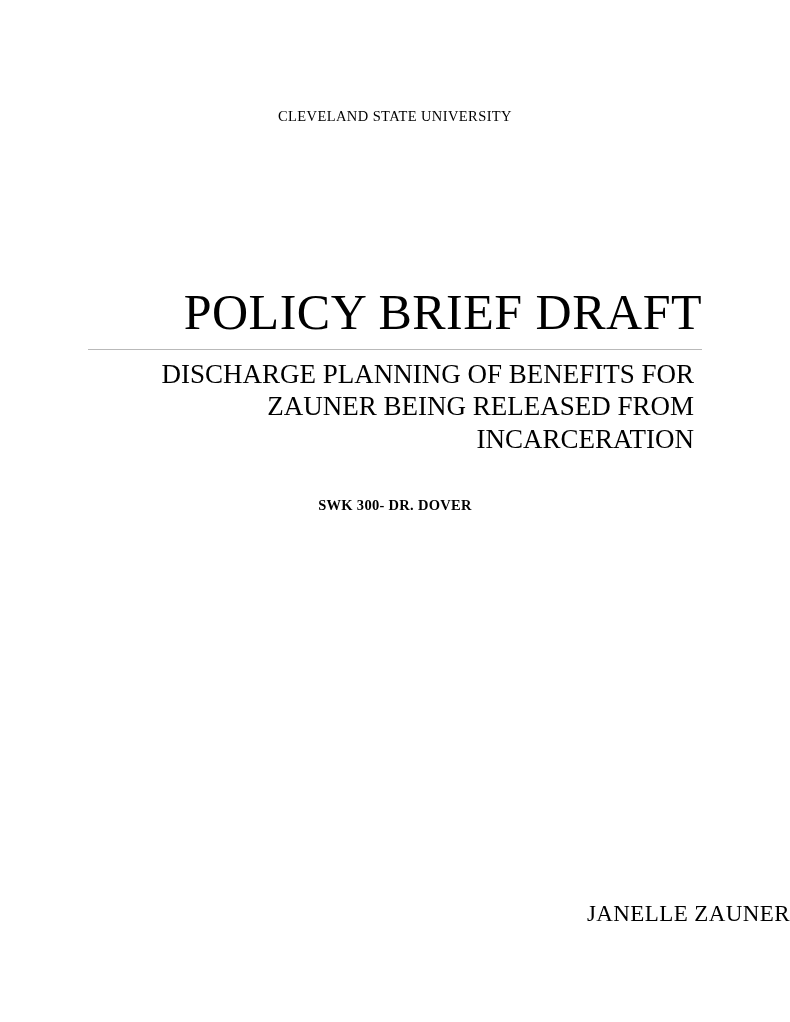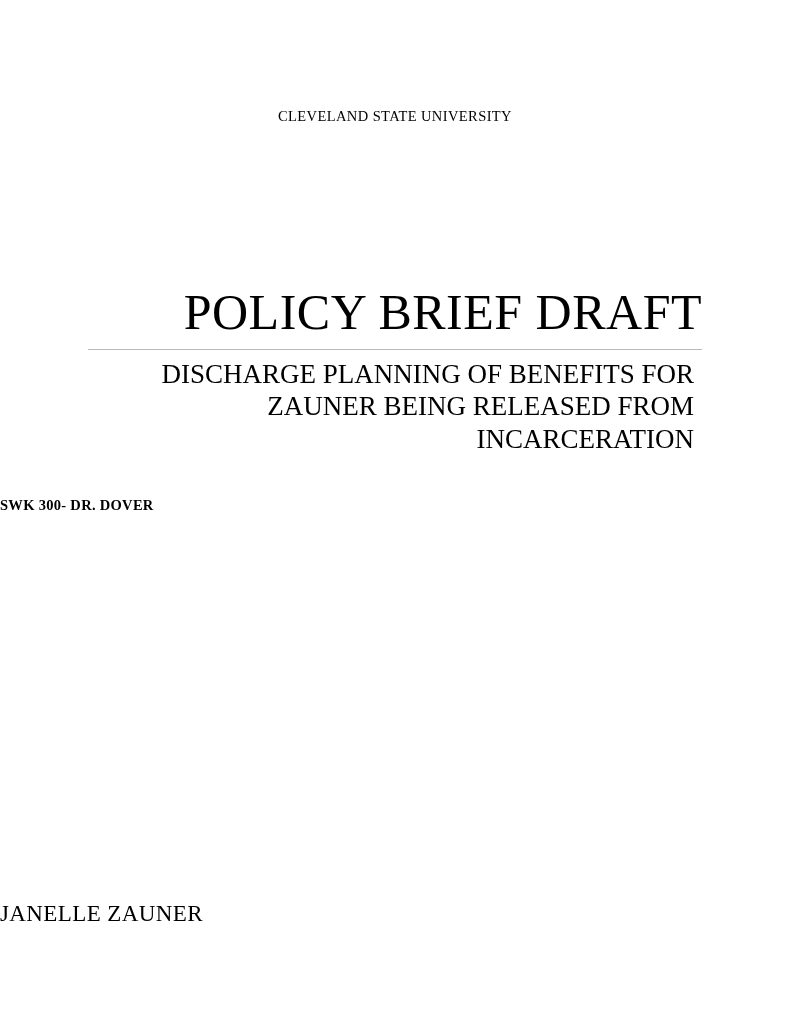--- a/index.html
+++ b/index.html
@@ -56,35 +56,35 @@
     line-height: 1.22;
     font-weight: normal;
     margin: 0;
     padding: 0 8px;
   }
   .course-block {
     position: absolute;
     top: 494px;
     left: 0;
     right: 0;
-    text-align: left;
+    text-align: center;
   }
   .course-line {
     font-family: "Liberation Serif", serif;
     font-size: 14.5px;
     font-weight: bold;
     letter-spacing: 0.3px;
     line-height: 1.55;
   }
   .author {
     position: absolute;
     top: 901px;
     left: 0;
     right: 0;
-    text-align: left;
+    text-align: right;
     font-family: "Liberation Serif", serif;
     font-size: 23px;
     letter-spacing: 0.4px;
   }
 </style>
 </head>
 <body>
 
 <div class="page">
 

